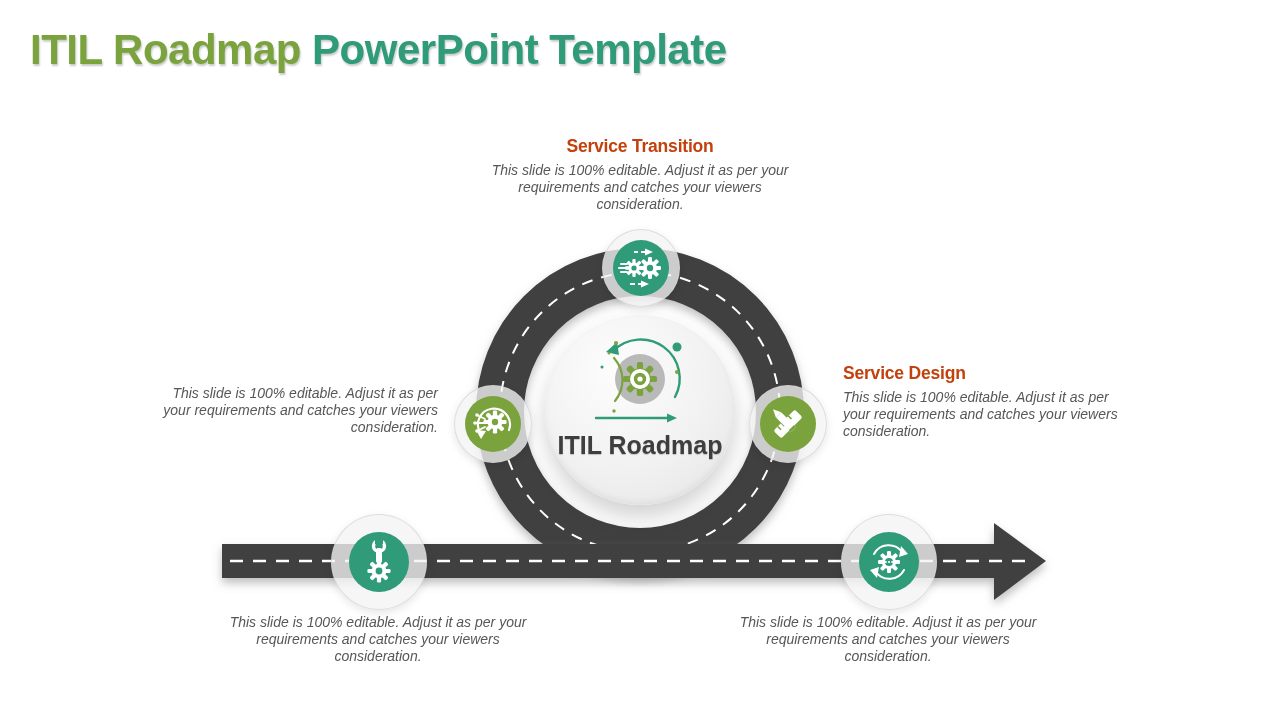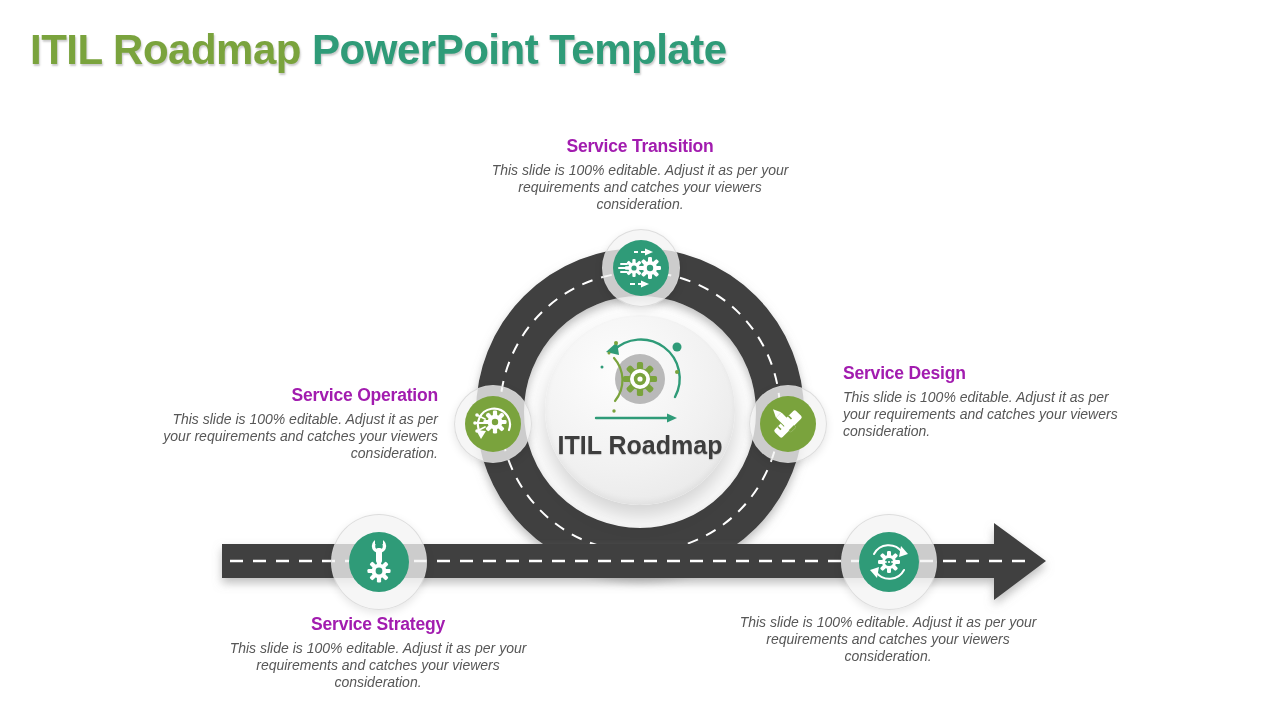--- a/index.html
+++ b/index.html
@@ -47,21 +47,21 @@
   .halo.lg{width:94px;height:94px;}
   .disc{border-radius:50%;display:flex;align-items:center;justify-content:center;}
   .disc.sm{width:56px;height:56px;}
   .disc.lg{width:60px;height:60px;}
   .disc.teal{background:#2f9b78;}
   .disc.olive{background:#7aa33d;}
 
   
   .stage-text{position:absolute;}
   .stage-heading{
-    font-size:17.5px;font-weight:bold;color:#a21caf;margin:0 0 5px 0;
+    font-size:17.5px;font-weight:bold;color:#c2410c;margin:0 0 5px 0;
     letter-spacing:-0.2px;
   }
   .stage-desc{
     font-size:14px;font-style:italic;color:#575757;line-height:17px;margin:0;
   }
   .t-center{text-align:center;}
   .t-right{text-align:right;}
   .t-left{text-align:left;}
   .pos-transition{left:490px;top:136px;width:300px;}
   .pos-operation{left:158px;top:385px;width:280px;}
@@ -222,31 +222,29 @@
       </svg>
     </div>
   </div>
 
   <div class="stage-text t-center pos-transition">
     <div class="stage-heading">Service Transition</div>
     <p class="stage-desc">This slide is 100% editable. Adjust it as per your requirements and catches your viewers consideration.</p>
   </div>
 
   <div class="stage-text t-right pos-operation">
-    <div class="stage-heading">Service Operation</div>
     <p class="stage-desc">This slide is 100% editable. Adjust it as per your requirements and catches your viewers consideration.</p>
   </div>
 
   <div class="stage-text t-left pos-design">
     <div class="stage-heading">Service Design</div>
     <p class="stage-desc">This slide is 100% editable. Adjust it as per your requirements and catches your viewers consideration.</p>
   </div>
 
   <div class="stage-text t-center pos-strategy">
-    <div class="stage-heading">Service Strategy</div>
     <p class="stage-desc">This slide is 100% editable. Adjust it as per your requirements and catches your viewers consideration.</p>
   </div>
 
   <div class="stage-text t-center pos-improvement">
     <p class="stage-desc">This slide is 100% editable. Adjust it as per your requirements and catches your viewers consideration.</p>
   </div>
 
 </div>
 
 </body></html>

